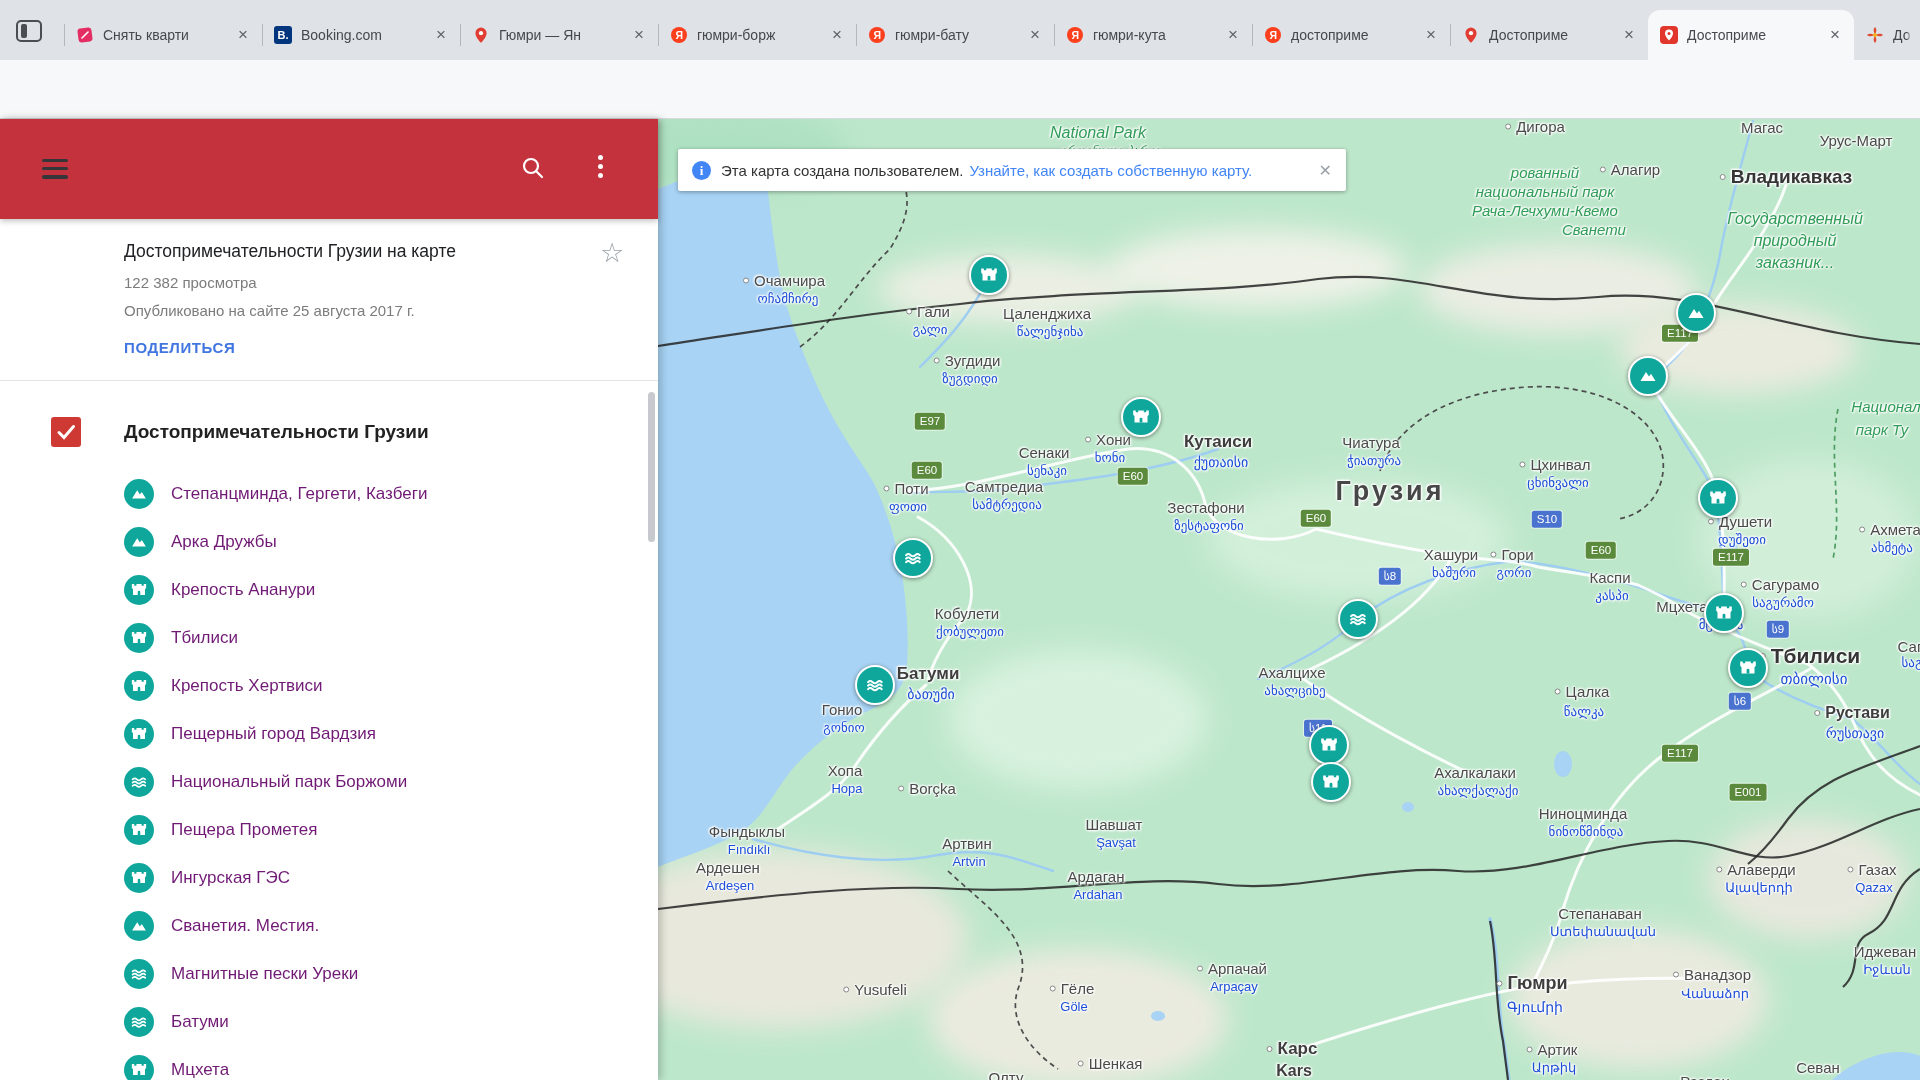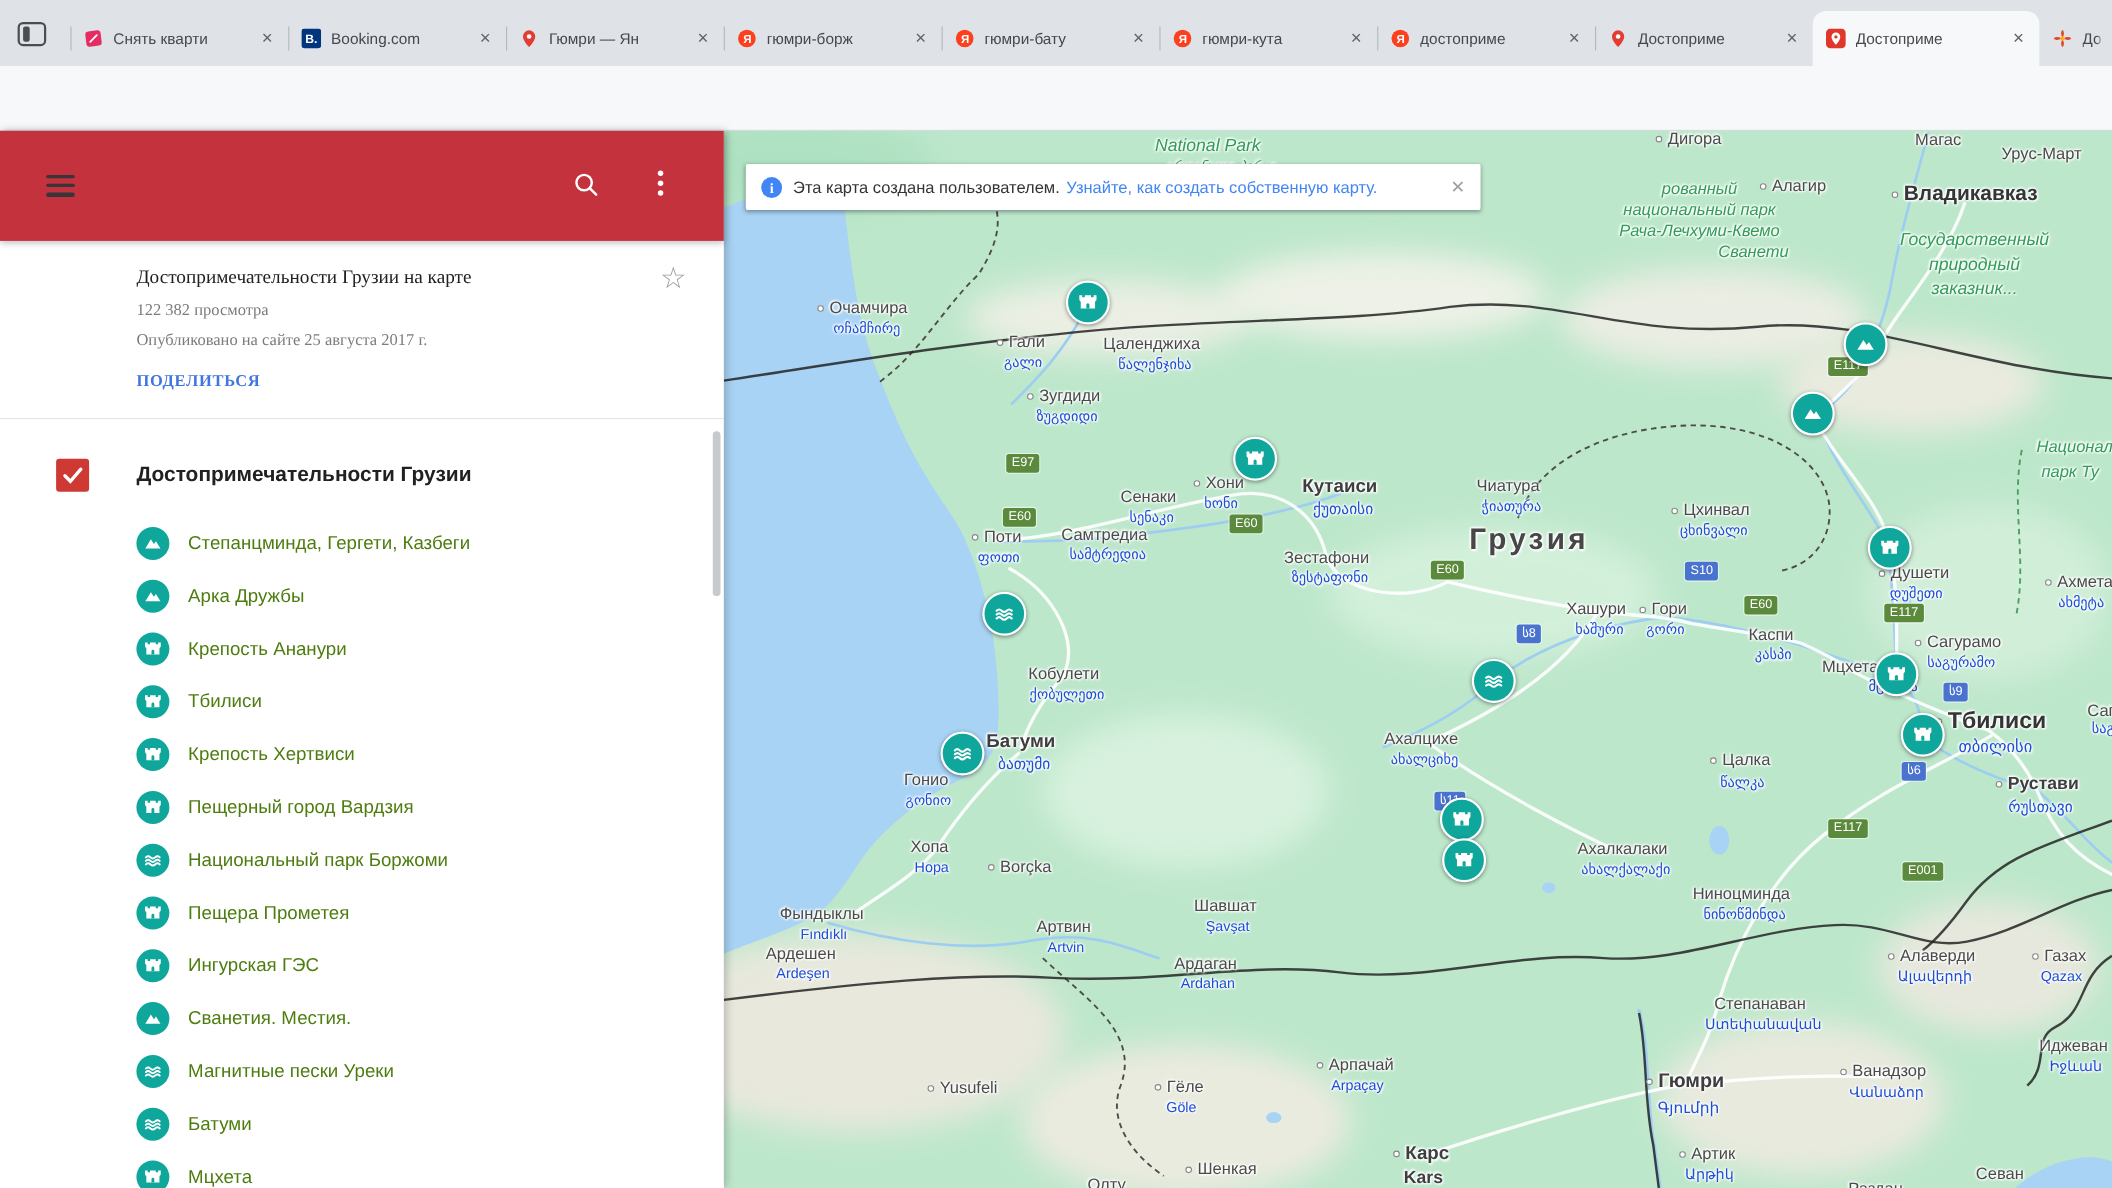--- a/index.html
+++ b/index.html
@@ -30,35 +30,35 @@
   .url .host{color:#202124;}
   
   #sidebar{position:absolute;left:0;top:119px;width:658px;height:961px;background:#fff;z-index:6;box-shadow:3px 0 8px rgba(0,0,0,.22);}
   #sb-head{position:absolute;left:0;top:0;width:658px;height:100px;background:#c4323d;box-shadow:0 2px 6px rgba(0,0,0,.25);}
   #hamburger{position:absolute;left:42px;top:40px;width:26px;height:20px;}
   #hamburger i{display:block;height:3.2px;background:#35353a;border-radius:2px;margin-bottom:5px;}
   #sb-title{position:absolute;left:124px;top:36px;width:380px;color:#fff;font-size:24px;white-space:nowrap;overflow:hidden;}
   #sb-search{position:absolute;left:520px;top:36px;width:26px;height:26px;}
   #kebab{position:absolute;left:598px;top:36px;width:6px;height:26px;}
   #kebab i{display:block;width:5px;height:5px;border-radius:50%;background:#fff;margin-bottom:4px;}
-  .sb-line{position:absolute;left:124px;white-space:nowrap;font-family:Liberation Serif, serif;}
+  .sb-line{position:absolute;left:124px;white-space:nowrap;}
   #info-title{top:122px;font-size:17.5px;color:#202124;}
   #info-views{top:155px;font-size:15px;color:#7c7c7c;}
   #info-pub{top:183px;font-size:15px;color:#7c7c7c;}
   #share{top:220px;font-size:15px;font-weight:bold;color:#4175df;letter-spacing:.6px;cursor:pointer;}
   #star{position:absolute;left:600px;top:118px;font-size:27px;color:#9aa0a6;}
   #sb-divider{position:absolute;left:0;top:261px;width:658px;height:1px;background:#e4e4e4;}
   #sb-scroll{position:absolute;right:3px;top:273px;width:7px;height:150px;background:#c6c9cd;border-radius:4px;}
   #layer-check{position:absolute;left:51px;top:298px;width:30px;height:30px;background:#ce3a33;border-radius:3px;}
   #layer-check svg{width:30px;height:30px;display:block;}
   #layer-title{position:absolute;left:124px;top:302px;font-size:19px;font-weight:bold;color:#212121;white-space:nowrap;}
   .poi{position:absolute;left:124px;height:32px;display:flex;align-items:center;}
   .poi-ic{width:30px;height:30px;border-radius:50%;background:#0fa79c;flex:none;margin-right:17px;display:flex;align-items:center;justify-content:center;}
   .poi-ic svg{width:22px;height:22px;display:block;}
-  .poi-t{font-size:17px;color:#4d7c0f;white-space:nowrap;}
+  .poi-t{font-size:17px;color:#701a75;white-space:nowrap;}
   
   #map{position:absolute;left:658px;top:119px;width:1262px;height:961px;background:#bde7cb;overflow:hidden;}
   .blob{position:absolute;border-radius:50%;filter:blur(14px);opacity:.8;}
   #geo{position:absolute;left:0;top:0;}
   .lbl{position:absolute;transform:translate(-50%,-50%);white-space:nowrap;display:flex;align-items:center;z-index:3;
        text-shadow:0 0 3px #fff,0 0 3px #fff,1px 1px 2px #fff,-1px -1px 2px #fff;}
   .lbl.town{font-size:15px;color:#4a4a4a;}
   .lbl.sub{font-size:13px;color:#1d4ed8;}
   .lbl.city{font-weight:bold;color:#3e3e3e;font-size:16px;}
   .lbl.big{font-weight:bold;color:#353535;font-size:20px;}

